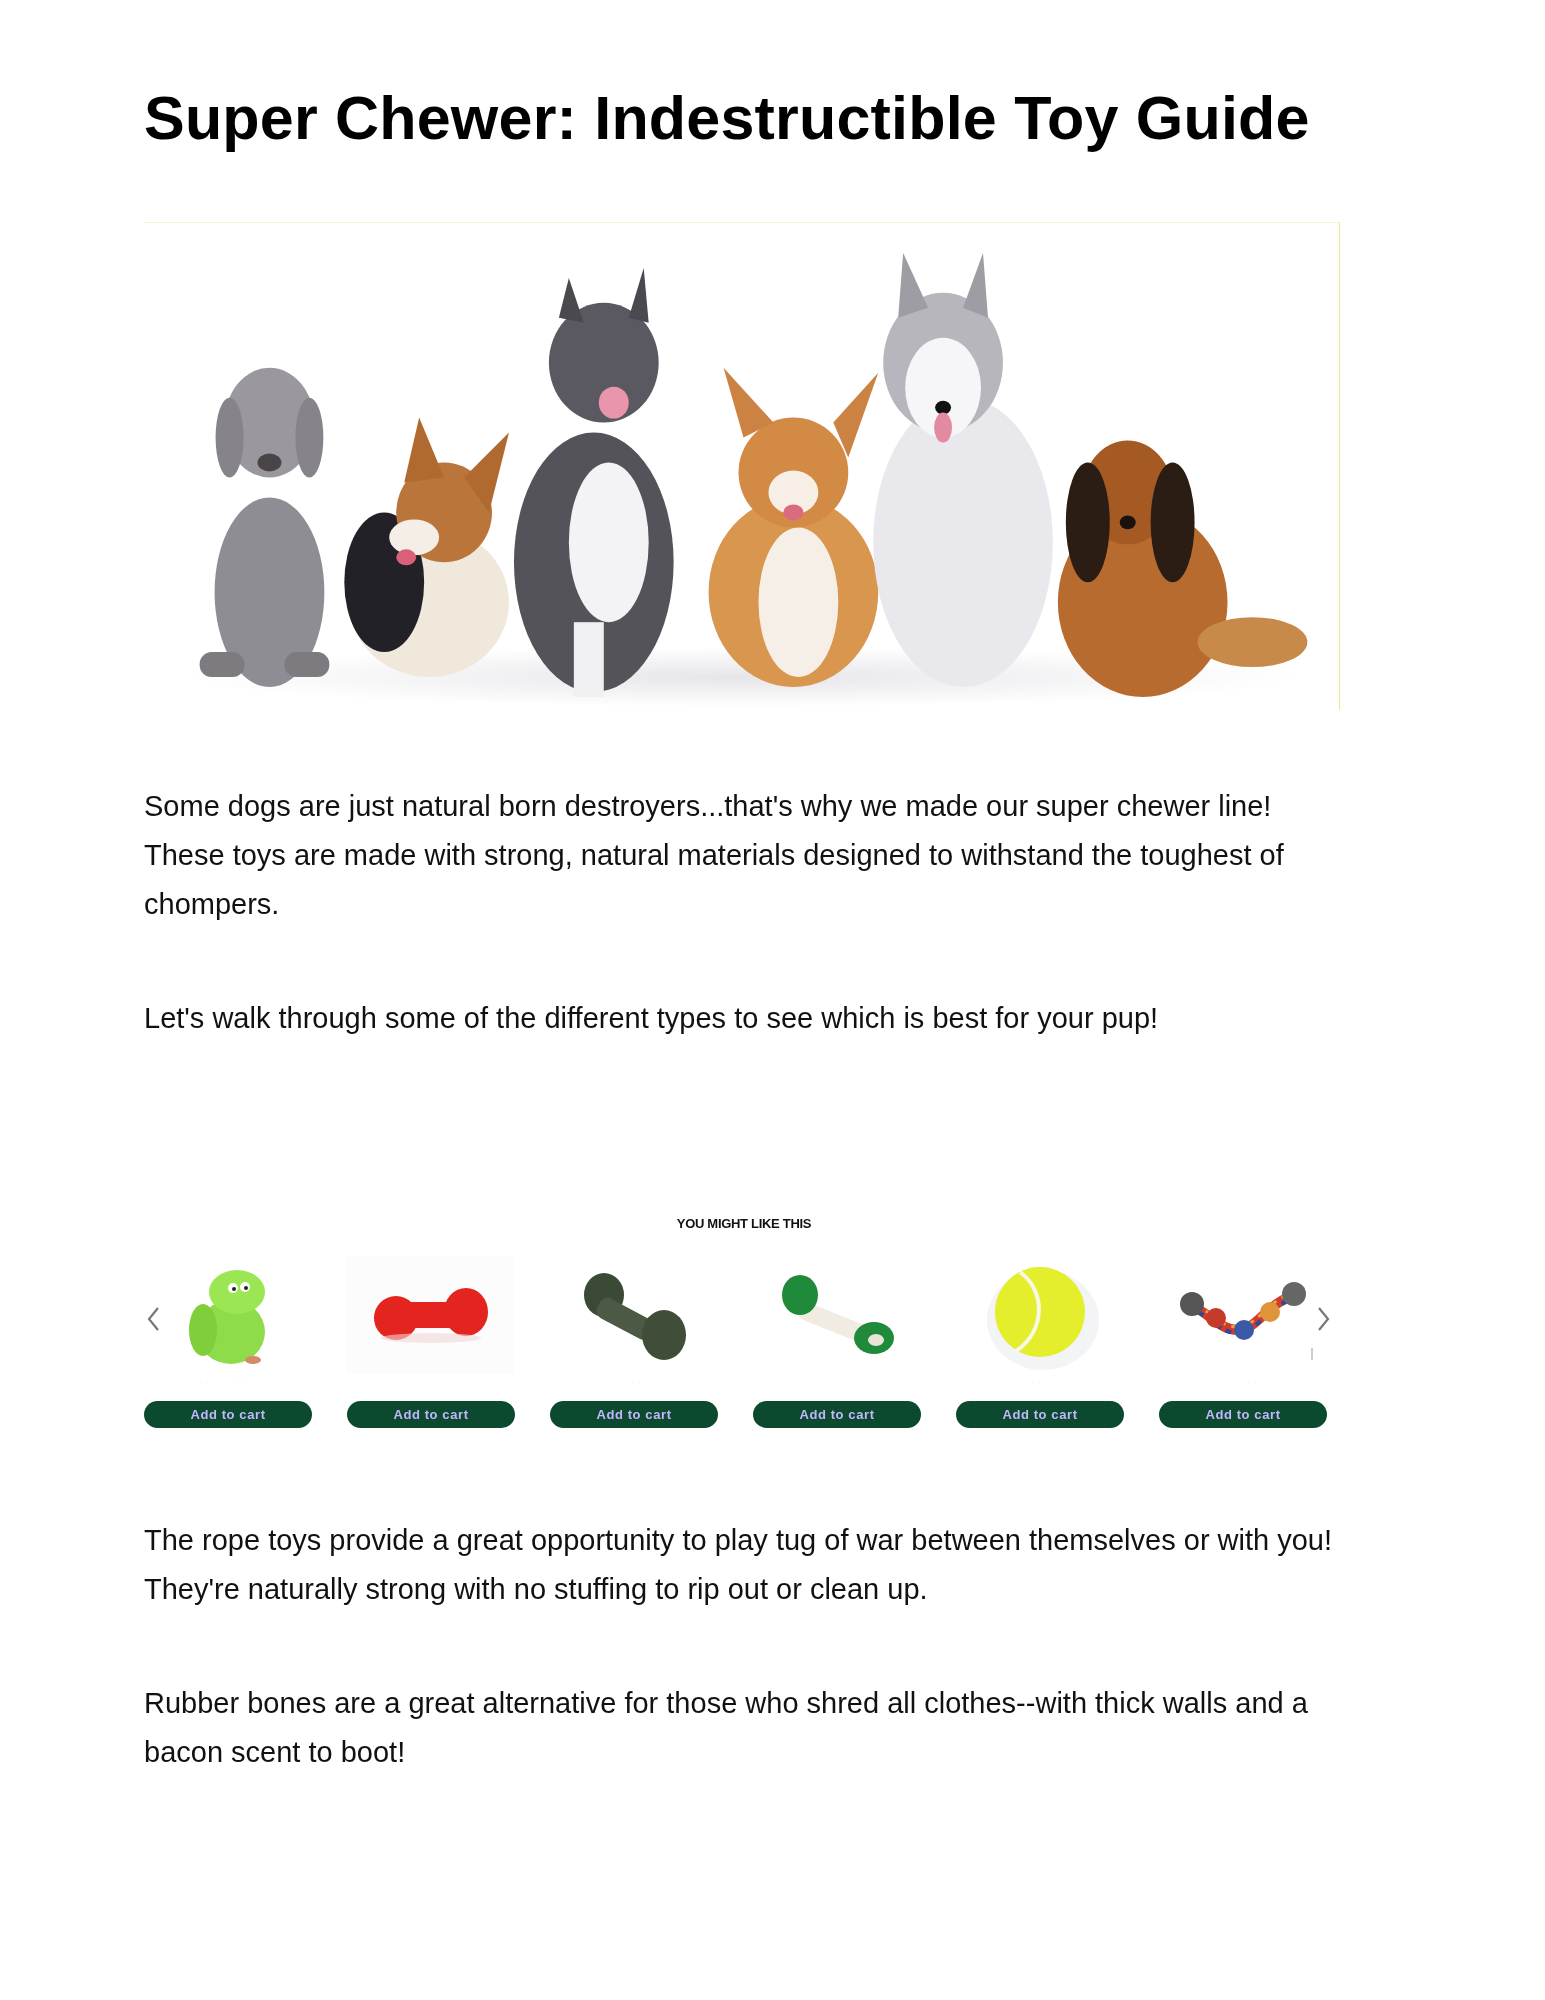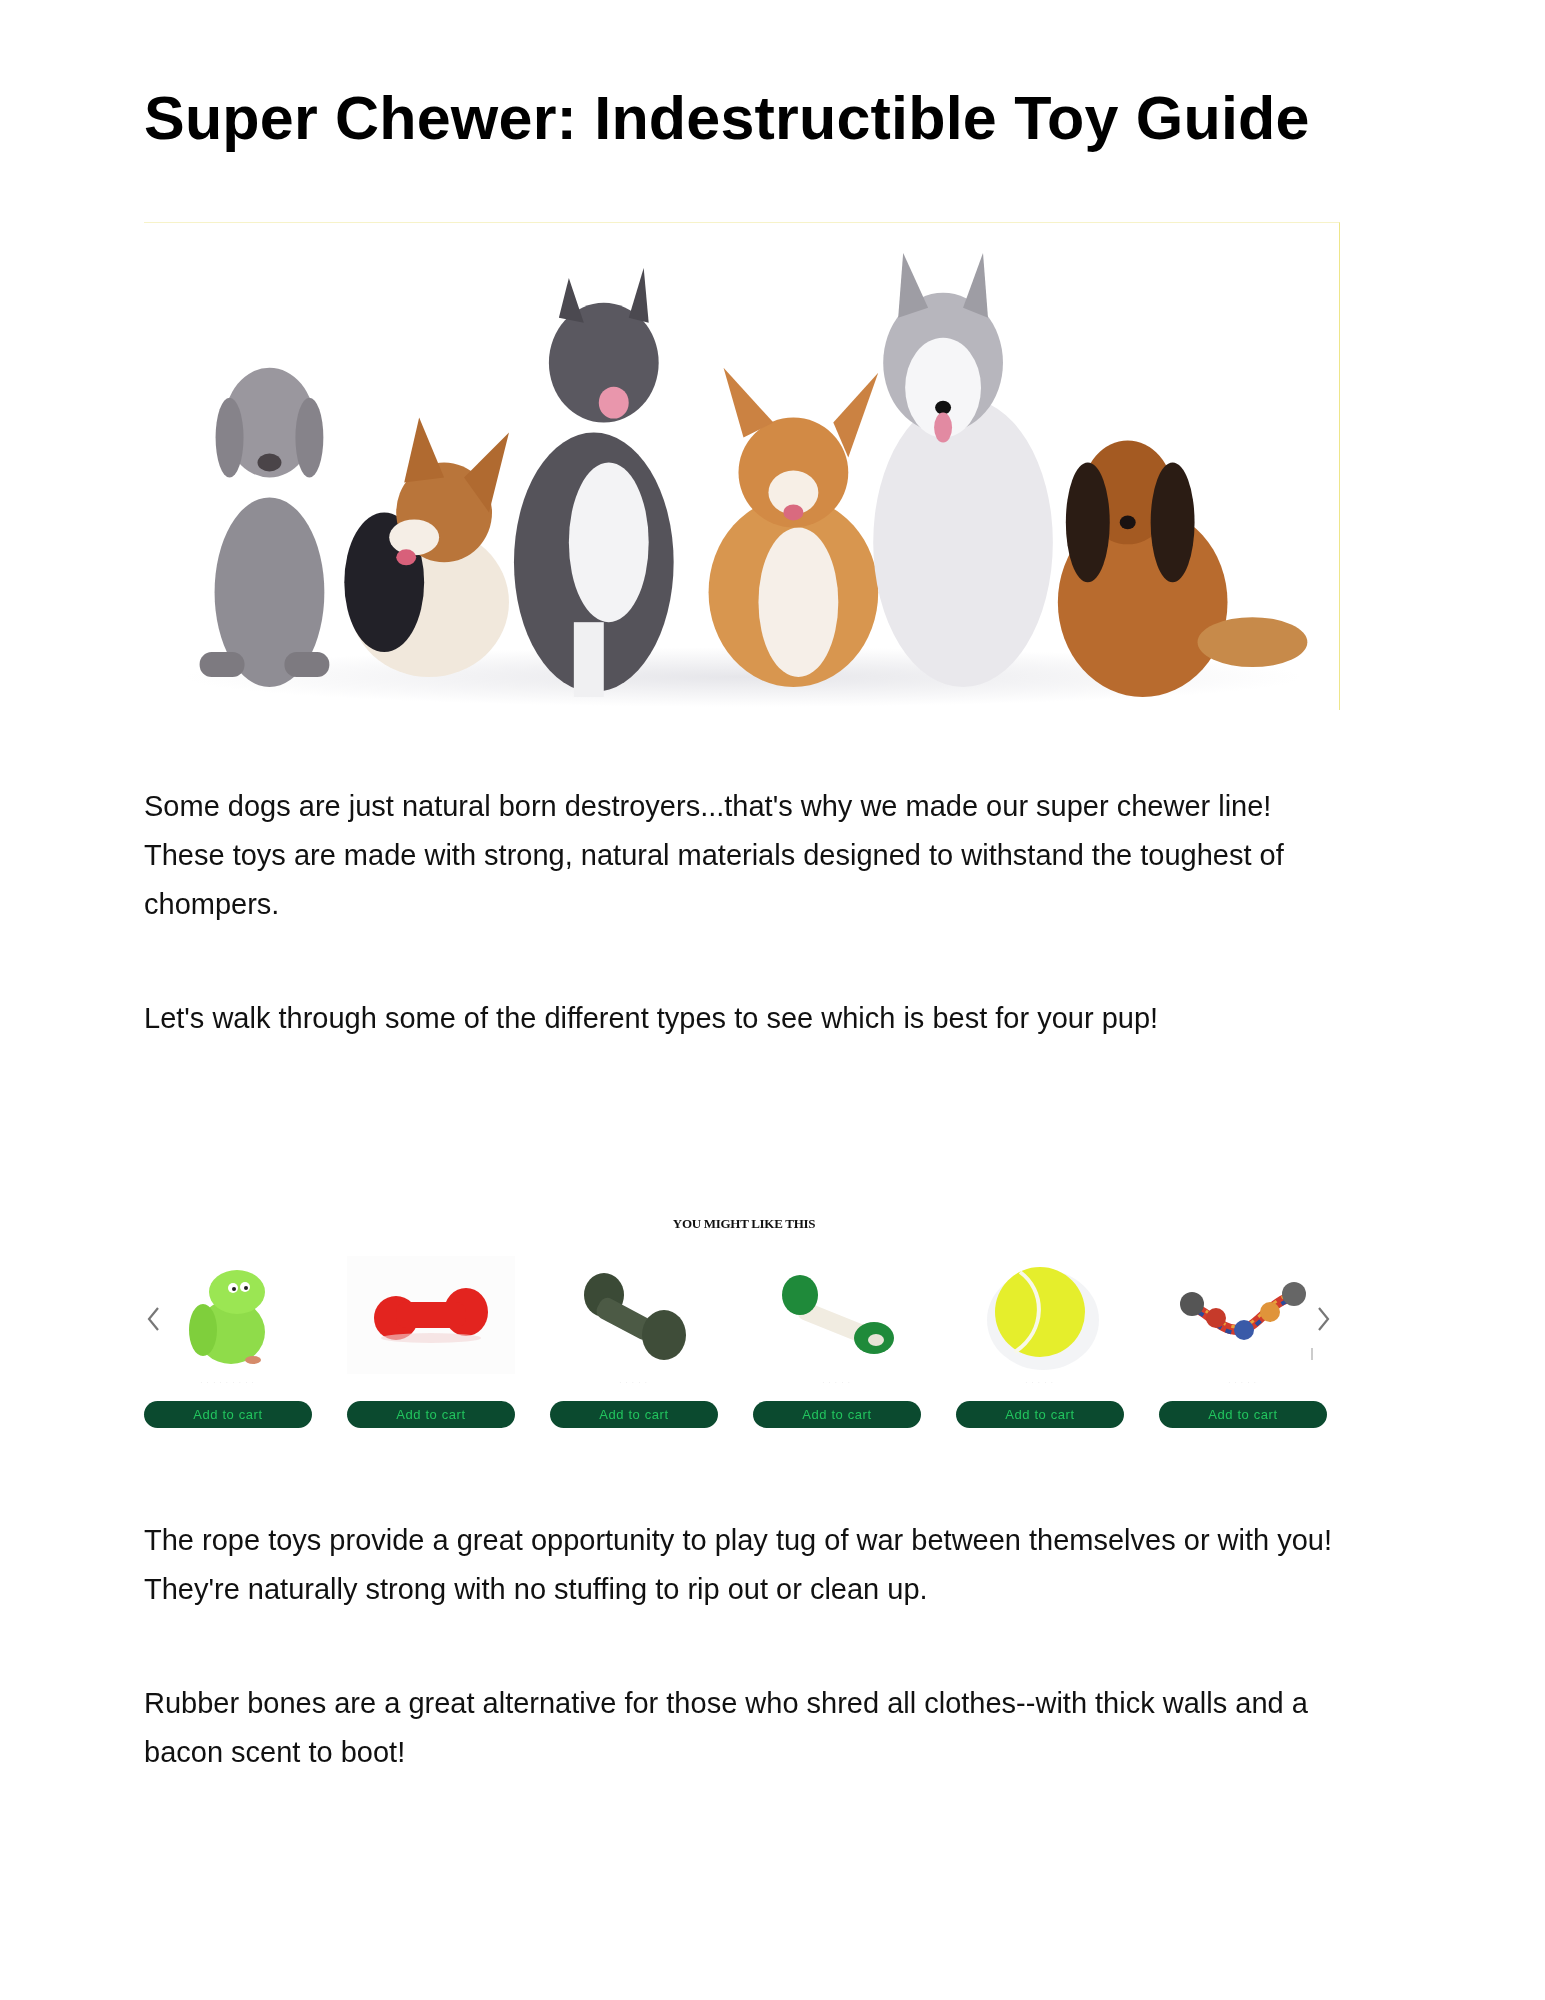--- a/index.html
+++ b/index.html
@@ -26,43 +26,43 @@
       font-size: 29px; line-height: 49px; color: #111;
     }
     .para p { margin: 0; }
     .para p + p { margin-top: 65px; }
     .intro { top: 782px; }
     .after { top: 1516px; }
 
     .carousel { position: absolute; left: 144px; top: 1208px; width: 1200px; height: 220px; }
     .carousel-title {
       position: absolute; left: 0; right: 0; top: 8px; text-align: center;
-      font-family: Liberation Serif, serif; font-weight: 700;
+      font-family: Liberation Sans, sans-serif; font-weight: 700;
       font-size: 13px; letter-spacing: -0.3px; color: #111;
     }
     .arrow {
       position: absolute; top: 94px; width: 18px; height: 34px; cursor: pointer;
     }
     .arrow svg { width: 100%; height: 100%; }
     .arrow-left { left: 0; }
     .arrow-right { left: 1171px; }
     .arrow-bar { position: absolute; left: 1167px; top: 140px; width: 2px; height: 12px; background: #ccc; }
 
     .cards { position: absolute; left: 0; top: 48px; width: 1190px; height: 172px; }
     .card { position: absolute; top: 0; width: 168px; height: 172px; }
     .card-img { position: absolute; left: 0; top: 0; width: 168px; height: 118px; display: flex; align-items: center; justify-content: center; }
     .card-img svg { width: 130px; height: 110px; }
     .card-name {
       position: absolute; left: 0; right: 0; top: 124px; text-align: center;
       font-size: 4px; color: #bbb; letter-spacing: 2px; height: 6px; overflow: hidden;
     }
     .card-btn {
       position: absolute; left: 0; top: 145px; width: 168px; height: 27px;
-      background: #0b4a2f; color: #22c55e; border: none; border-radius: 14px;
-      font-family: "Liberation Sans", sans-serif; font-weight: 400;
+      background: #0b4a2f; color: #c4b5fd; border: none; border-radius: 14px;
+      font-family: "Liberation Sans", sans-serif; font-weight: 700;
       font-size: 13px; letter-spacing: 0.6px; cursor: pointer;
       display: flex; align-items: center; justify-content: center;
     }
   </style>
 </head>
 <body>
 
 <h1 class="title">Super Chewer: Indestructible Toy Guide</h1>
 
 <div class="hero" title="Group of six dogs sitting together: weimaraner puppy, tricolor corgi, blue pit bull, red corgi, husky, long-haired dachshund">

